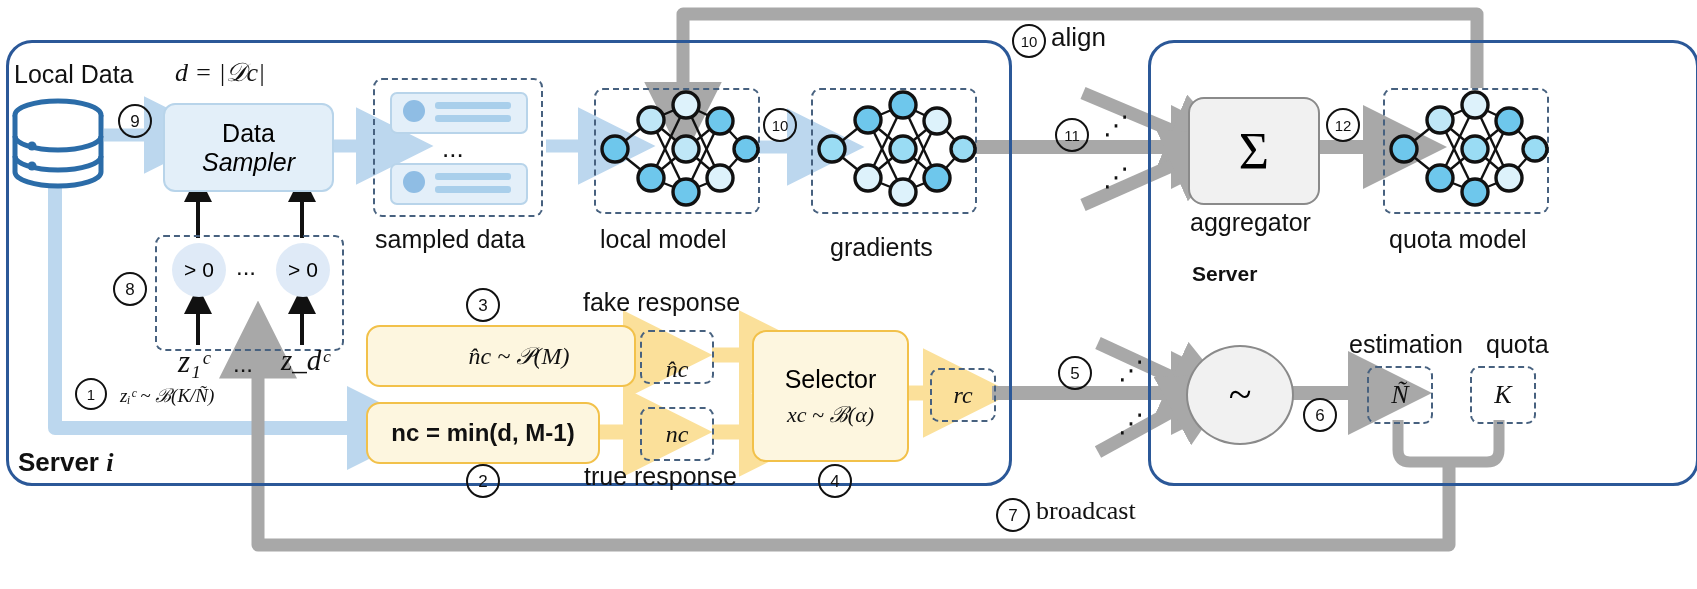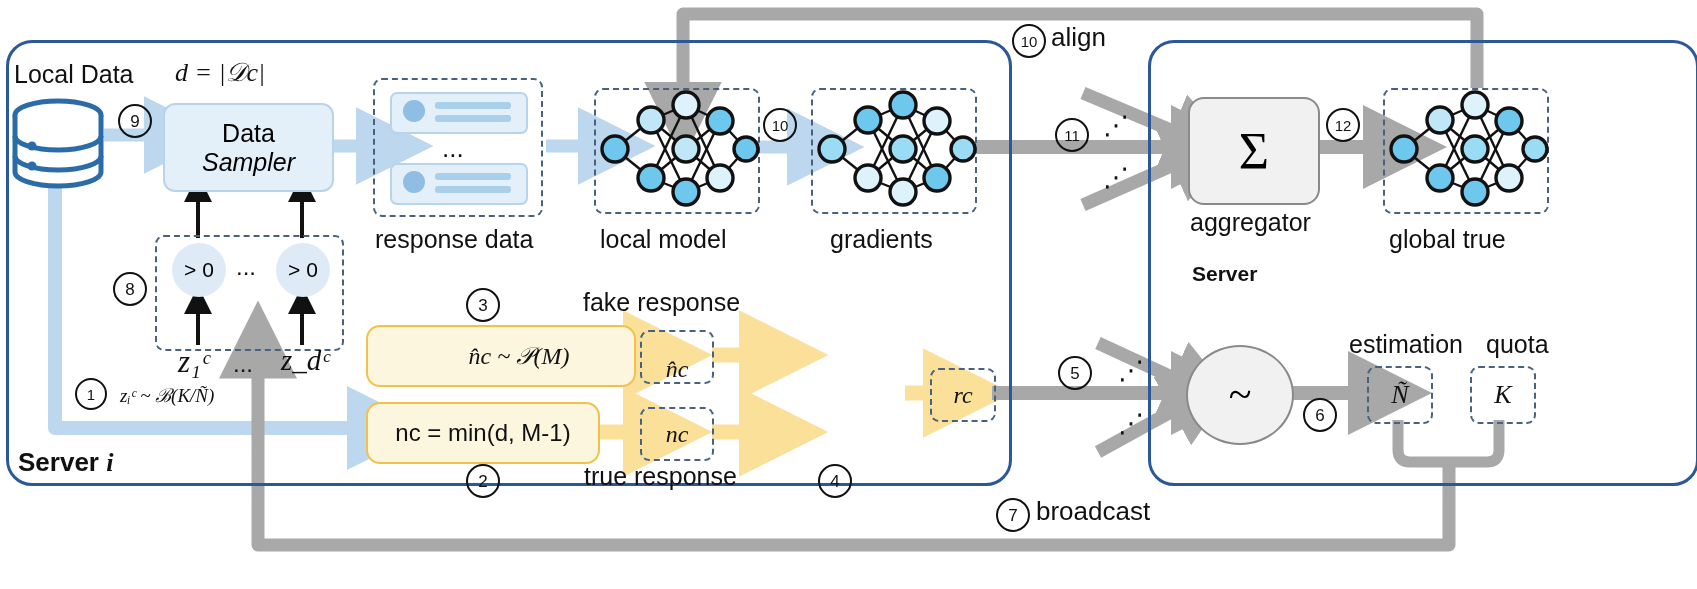--- a/index.html
+++ b/index.html
@@ -133,21 +133,21 @@
     <rect x="45" y="10" width="76" height="7" rx="3" fill="#a9cfeb"></rect>
     <rect x="45" y="23" width="76" height="7" rx="3" fill="#a9cfeb"></rect>
   </svg>
   <div class="lbl" style="left:442px;top:133px;font-size:26px;">...</div>
   <div class="bluebox" style="left:390px;top:163px;width:134px;height:38px;border-radius:7px;"></div>
   <svg width="134" height="38" style="left:390px;top:163px;">
     <circle cx="24" cy="19" r="11" fill="#8fbde4"></circle>
     <rect x="45" y="10" width="76" height="7" rx="3" fill="#a9cfeb"></rect>
     <rect x="45" y="23" width="76" height="7" rx="3" fill="#a9cfeb"></rect>
   </svg>
-  <div class="lbl" style="left:375px;top:225px;font-size:25px;">response data</div>
+  <div class="lbl" style="left:375px;top:225px;font-size:25px;">sampled data</div>
 
   <div class="dashbox" style="left:594px;top:88px;width:162px;height:122px;"></div>
   <svg width="162" height="122" style="left:594px;top:88px;">
     <g stroke="#111" stroke-width="2.4" fill="none">
       <line x1="21" y1="61" x2="57" y2="32"></line>
         <line x1="21" y1="61" x2="57" y2="90"></line>
       <line x1="57" y1="32" x2="92" y2="17"></line>
         <line x1="57" y1="32" x2="92" y2="61"></line>
         <line x1="57" y1="32" x2="92" y2="104"></line>
       <line x1="57" y1="90" x2="92" y2="17"></line>
@@ -201,39 +201,43 @@
       <circle cx="57" cy="32" r="13" fill="#6ec7ec"></circle>
       <circle cx="57" cy="90" r="13" fill="#ddf2fb"></circle>
       <circle cx="92" cy="17" r="13" fill="#6ec7ec"></circle>
       <circle cx="92" cy="61" r="13" fill="#9adcf4"></circle>
       <circle cx="92" cy="104" r="13" fill="#ddf2fb"></circle>
       <circle cx="126" cy="33" r="13" fill="#ddf2fb"></circle>
       <circle cx="126" cy="90" r="13" fill="#6ec7ec"></circle>
       <circle cx="152" cy="61" r="12" fill="#9adcf4"></circle>
     </g>
   </svg>
-  <div class="lbl" style="left:830px;top:225px;font-size:25px;">gradients</div>
+  <div class="lbl" style="left:830px;top:233px;font-size:25px;">gradients</div>
 
   <div class="yellowbox ctr" style="left:366px;top:325px;width:230px;height:58px;padding-left:36px;">
     <span class="mathlbl" style="position:relative;font-size:24px;">n̂c ~ 𝒫(M)</span>
   </div>
   <div class="yellowbox ctr" style="left:366px;top:402px;width:230px;height:58px;">
-    <span class="lbl" style="position:relative;font-size:24px;">nc = min(d, M-1)</span>
+    <span class="lbl" style="position:relative;font-size:24px;font-weight:bold;">nc = min(d, M-1)</span>
   </div>
 
   <div class="dashbox ctr" style="left:640px;top:330px;width:70px;height:50px;">
     <span class="mathlbl" style="position:relative;font-size:24px;margin-top:24px;">n̂c</span>
   </div>
   <div class="dashbox ctr" style="left:640px;top:407px;width:70px;height:50px;">
     <span class="mathlbl" style="position:relative;font-size:24px;">nc</span>
   </div>
 
   <div class="lbl" style="left:584px;top:462px;font-size:25px;">true response</div>
   <div class="lbl" style="left:583px;top:288px;font-size:25px;">fake response</div>
 
+  <div class="yellowbox ctr" style="left:752px;top:330px;width:153px;height:128px;flex-direction:column;">
+    <div style="font-size:25px;">Selector</div>
+    <div class="mathlbl" style="position:relative;font-size:22px;margin-top:4px;">xc ~ ℬ(α)</div>
+  </div>
 
   <div class="dashbox ctr" style="left:930px;top:368px;width:62px;height:50px;">
     <span class="mathlbl" style="position:relative;font-size:24px;">rc</span>
   </div>
 
   <div class="box-panel" style="left:1148px;top:40px;width:545px;height:440px;"></div>
   <div class="lbl" style="left:1192px;top:262px;font-size:21px;font-weight:bold;">Server</div>
 
   <div class="greybox ctr" style="left:1188px;top:97px;width:128px;height:104px;">
     <span style="font-size:52px;font-family:'Liberation Serif',serif;">Σ</span>
@@ -265,21 +269,21 @@
       <circle cx="57" cy="32" r="13" fill="#bfe7f7"></circle>
       <circle cx="57" cy="90" r="13" fill="#6ec7ec"></circle>
       <circle cx="92" cy="17" r="13" fill="#ddf2fb"></circle>
       <circle cx="92" cy="61" r="13" fill="#9adcf4"></circle>
       <circle cx="92" cy="104" r="13" fill="#6ec7ec"></circle>
       <circle cx="126" cy="33" r="13" fill="#6ec7ec"></circle>
       <circle cx="126" cy="90" r="13" fill="#ddf2fb"></circle>
       <circle cx="152" cy="61" r="12" fill="#9adcf4"></circle>
     </g>
   </svg>
-  <div class="lbl" style="left:1389px;top:225px;font-size:25px;">global true</div>
+  <div class="lbl" style="left:1389px;top:225px;font-size:25px;">quota model</div>
 
   <div class="ellipse ctr" style="left:1186px;top:345px;width:104px;height:96px;">
     <span style="font-size:42px;font-family:'Liberation Serif',serif;line-height:0.6;">~</span>
   </div>
 
   <div class="lbl" style="left:1349px;top:330px;font-size:25px;">estimation</div>
   <div class="dashbox ctr" style="left:1367px;top:366px;width:62px;height:54px;">
     <span class="mathlbl" style="position:relative;font-size:26px;">Ñ</span>
   </div>
 
@@ -314,15 +318,15 @@
   <div class="circlenum" style="left:763px;top:108px;width:30px;height:30px;font-size:15px;">
     10</div>
   <div class="circlenum" style="left:1055px;top:118px;width:30px;height:30px;font-size:15px;">
     11</div>
   <div class="circlenum" style="left:1326px;top:108px;width:30px;height:30px;font-size:15px;">
     12</div>
   <div class="circlenum" style="left:1012px;top:24px;width:30px;height:30px;font-size:15px;">
     10</div>
 
   <div class="lbl" style="left:1051px;top:22px;font-size:26px;">align</div>
-  <div class="lbl" style="left:1036px;top:496px;font-size:26px;">broadcast</div>
+  <div class="lbl" style="left:1036px;top:496px;font-size:26px;font-family:Liberation Serif, serif;">broadcast</div>
 
 </div>
 
 </body></html>

